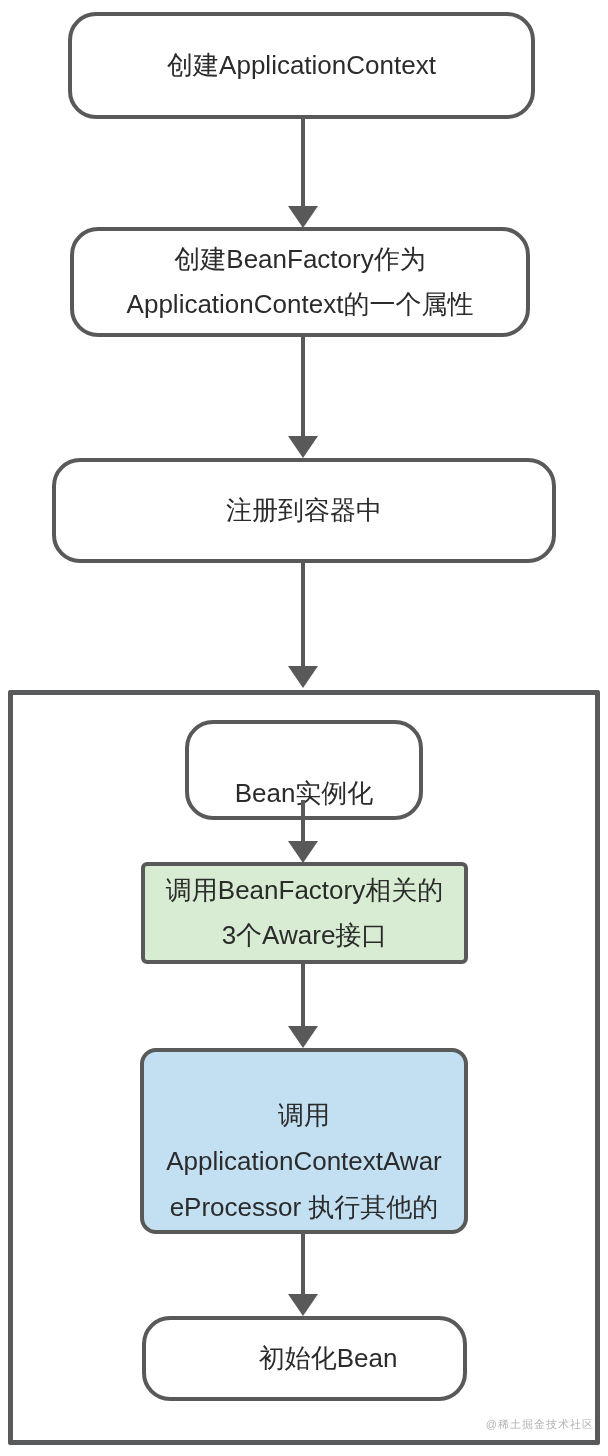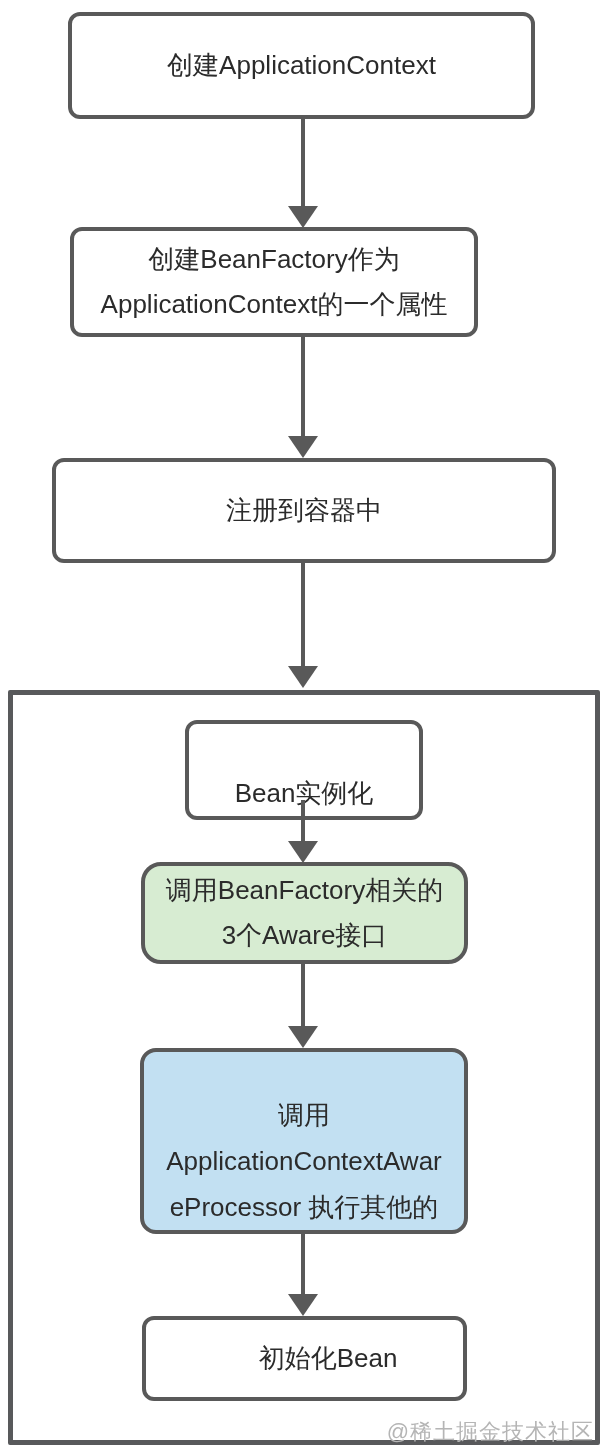--- a/index.html
+++ b/index.html
@@ -12,33 +12,33 @@
     position: relative;
     width: 608px;
     height: 1456px;
     background: #ffffff;
     overflow: hidden;
   }
   .node {
     position: absolute;
     box-sizing: border-box;
     border: 4px solid #595959;
-    border-radius: 12px;
+    border-radius: 28px;
     background: #ffffff;
     color: #2b2b2b;
     font-size: 26px;
     line-height: 45px;
     display: flex;
     flex-direction: column;
     justify-content: center;
     align-items: center;
     text-align: center;
   }
   .node .line { width: 100%; }
-  .node--green { background: #d7ecd2; border-radius: 20px; }
+  .node--green { background: #d7ecd2; border-radius: 6px; }
   .node--blue  { background: #c2e0f2; border-radius: 16px; line-height: 46px; }
   .group-box {
     position: absolute;
     box-sizing: border-box;
     border: 5px solid #58595b;
     border-radius: 2px;
     background: #ffffff;
   }
   .arrow {
     position: absolute;
@@ -56,40 +56,40 @@
     width: 0;
     height: 0;
     border-left: 15px solid transparent;
     border-right: 15px solid transparent;
     border-top: 22px solid #595959;
   }
   .watermark {
     position: absolute;
     right: 14px;
     top: 1417px;
-    font-size: 22px;
+    font-size: 11px;
     color: #b5b5b5;
     letter-spacing: 1px;
   }
 </style>
 </head>
 <body>
 
 <div class="canvas">
 
   <div class="node" style="left:68px; top:12px; width:467px; height:107px;">
     <div class="line">创建ApplicationContext</div>
   </div>
 
   <div class="arrow" style="left:288px; top:119px; height:109px;">
     <div class="arrow-line"></div>
     <div class="arrow-head"></div>
   </div>
 
-  <div class="node" style="left:70px; top:227px; width:408px; height:110px;">
+  <div class="node" style="left:70px; top:227px; width:460px; height:110px;">
     <div class="line">创建BeanFactory作为</div>
     <div class="line">ApplicationContext的一个属性</div>
   </div>
 
   <div class="arrow" style="left:288px; top:337px; height:121px;">
     <div class="arrow-line"></div>
     <div class="arrow-head"></div>
   </div>
 
   <div class="node" style="left:52px; top:458px; width:504px; height:105px;">

